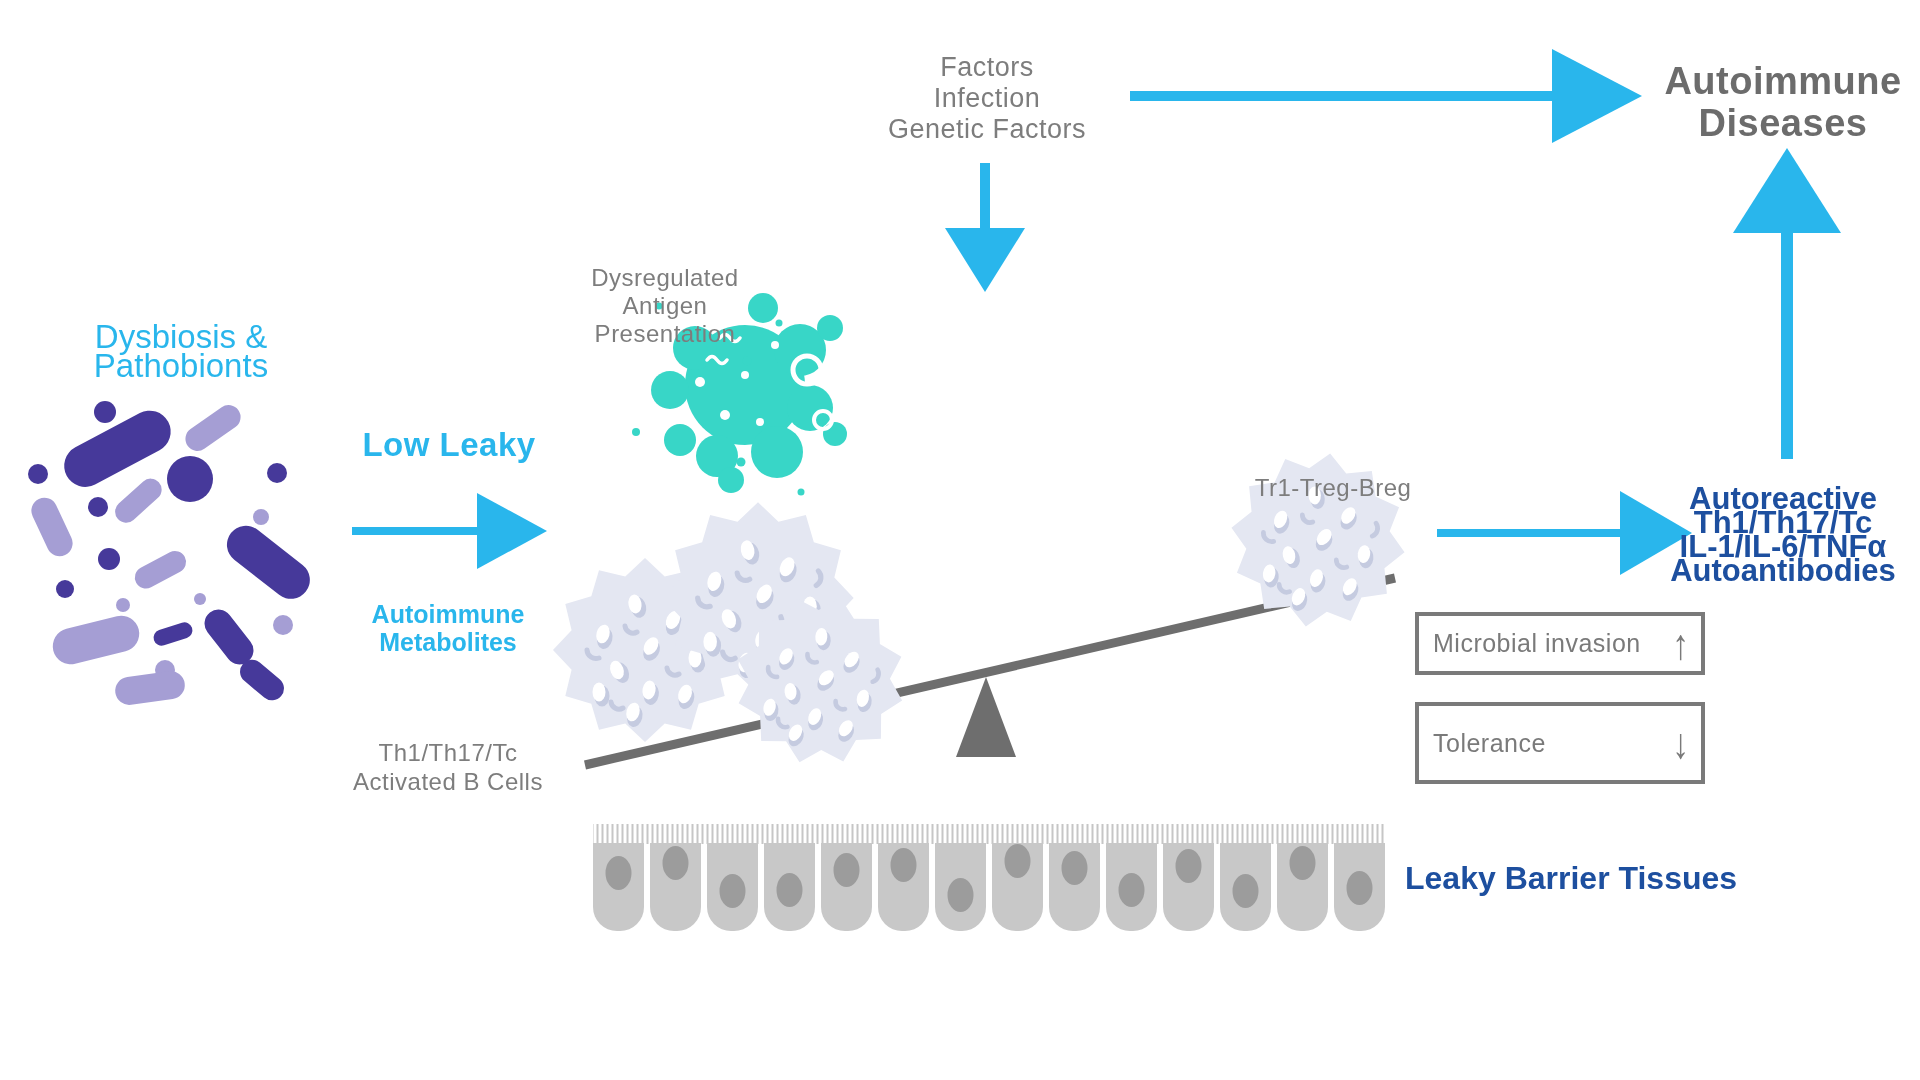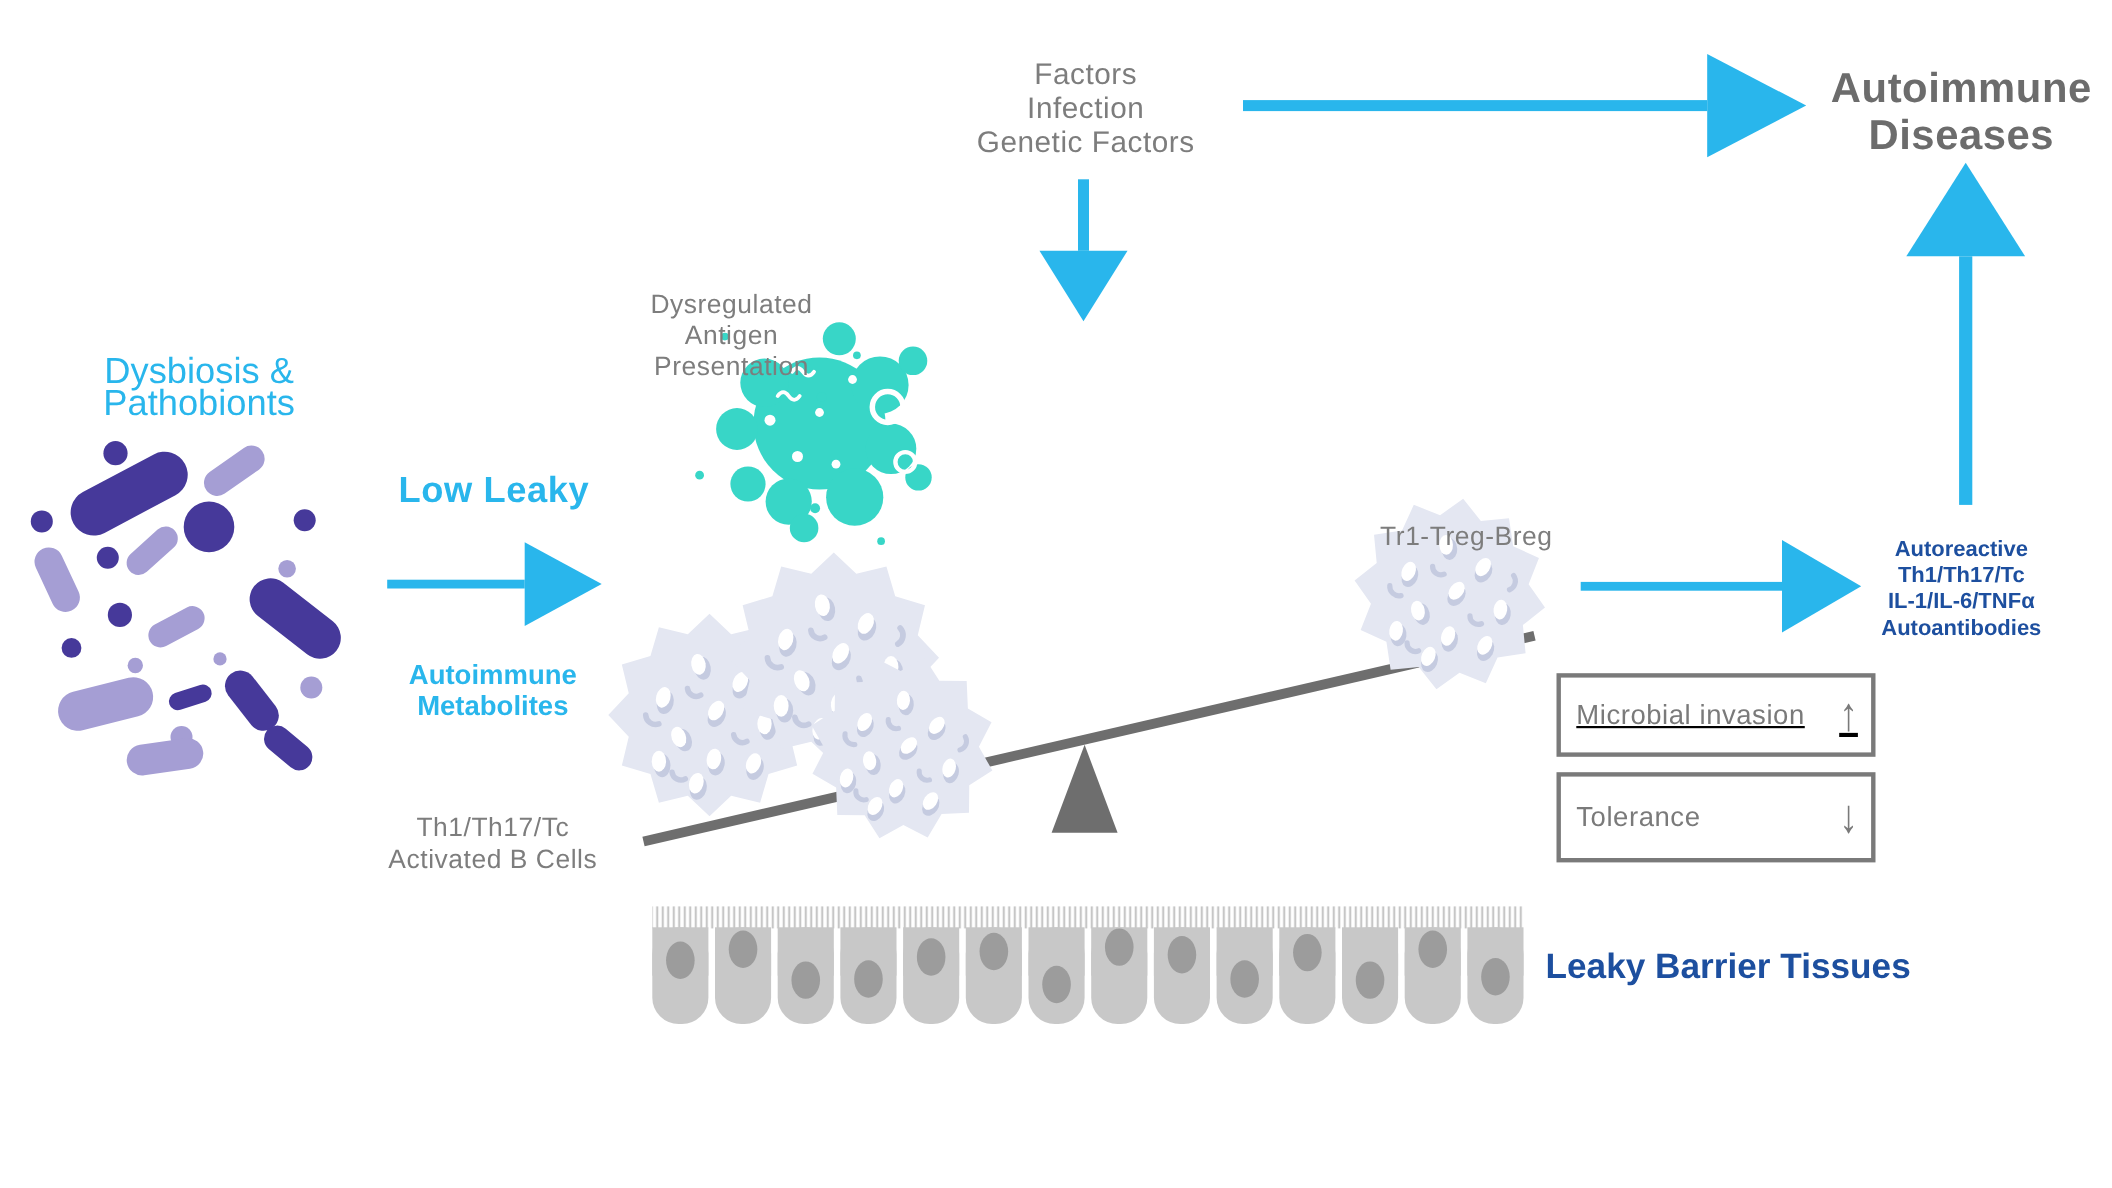--- a/index.html
+++ b/index.html
@@ -12,25 +12,25 @@
   .cyan{color:#29b6ec;}
   .blue{color:#1d4f9f;font-weight:700;}
   .factors{left:987px;top:52px;font-size:27px;line-height:31px;font-weight:500;}
   .autoimmune{left:1783px;top:60px;font-size:38px;line-height:42px;font-weight:700;color:#6c6c6c;letter-spacing:.5px;}
   .dysregulated{left:665px;top:264px;font-size:24px;line-height:28px;font-weight:500;}
   .dysbiosis{left:170px;top:322px;font-size:33px;line-height:29px;font-weight:400;margin-left:11px;}
   .lowscfas{left:449px;top:428px;font-size:33px;line-height:34px;font-weight:700;letter-spacing:.5px;}
   .pathogenic{left:448px;top:600px;font-size:25px;line-height:28px;font-weight:700;}
   .thcells{left:448px;top:738px;font-size:24px;line-height:29px;font-weight:500;}
   .tr1{left:1333px;top:426px;font-size:24px;font-weight:500;margin-top:48px;}
-  .autoreactive{left:1783px;top:487px;font-size:20px;line-height:24px;}
+  .autoreactive{left:1783px;top:487px;font-size:31px;line-height:24px;}
   .leaky{position:absolute;left:1405px;top:860px;font-size:32px;}
   .infobox{position:absolute;left:1415px;width:290px;border:4px solid #7a7a7a;background:#fff;
            display:flex;align-items:center;box-sizing:border-box;}
-  .box1{top:612px;height:76px;text-decoration:underline;}
+  .box1{top:612px;height:63px;}
   .box2{top:702px;height:82px;}
   .infobox .txt{color:#7a7a7a;font-size:25px;letter-spacing:.5px;padding-left:14px;flex:1;text-align:left;}
   .infobox .arr{color:#7a7a7a;font-size:34px;padding-right:12px;transform:scaleY(1.25);line-height:1;}
 </style>
 </head>
 <body>
 
 <div class="canvas">
 
   <svg class="art" width="1920" height="1080" viewBox="0 0 1920 1080">

